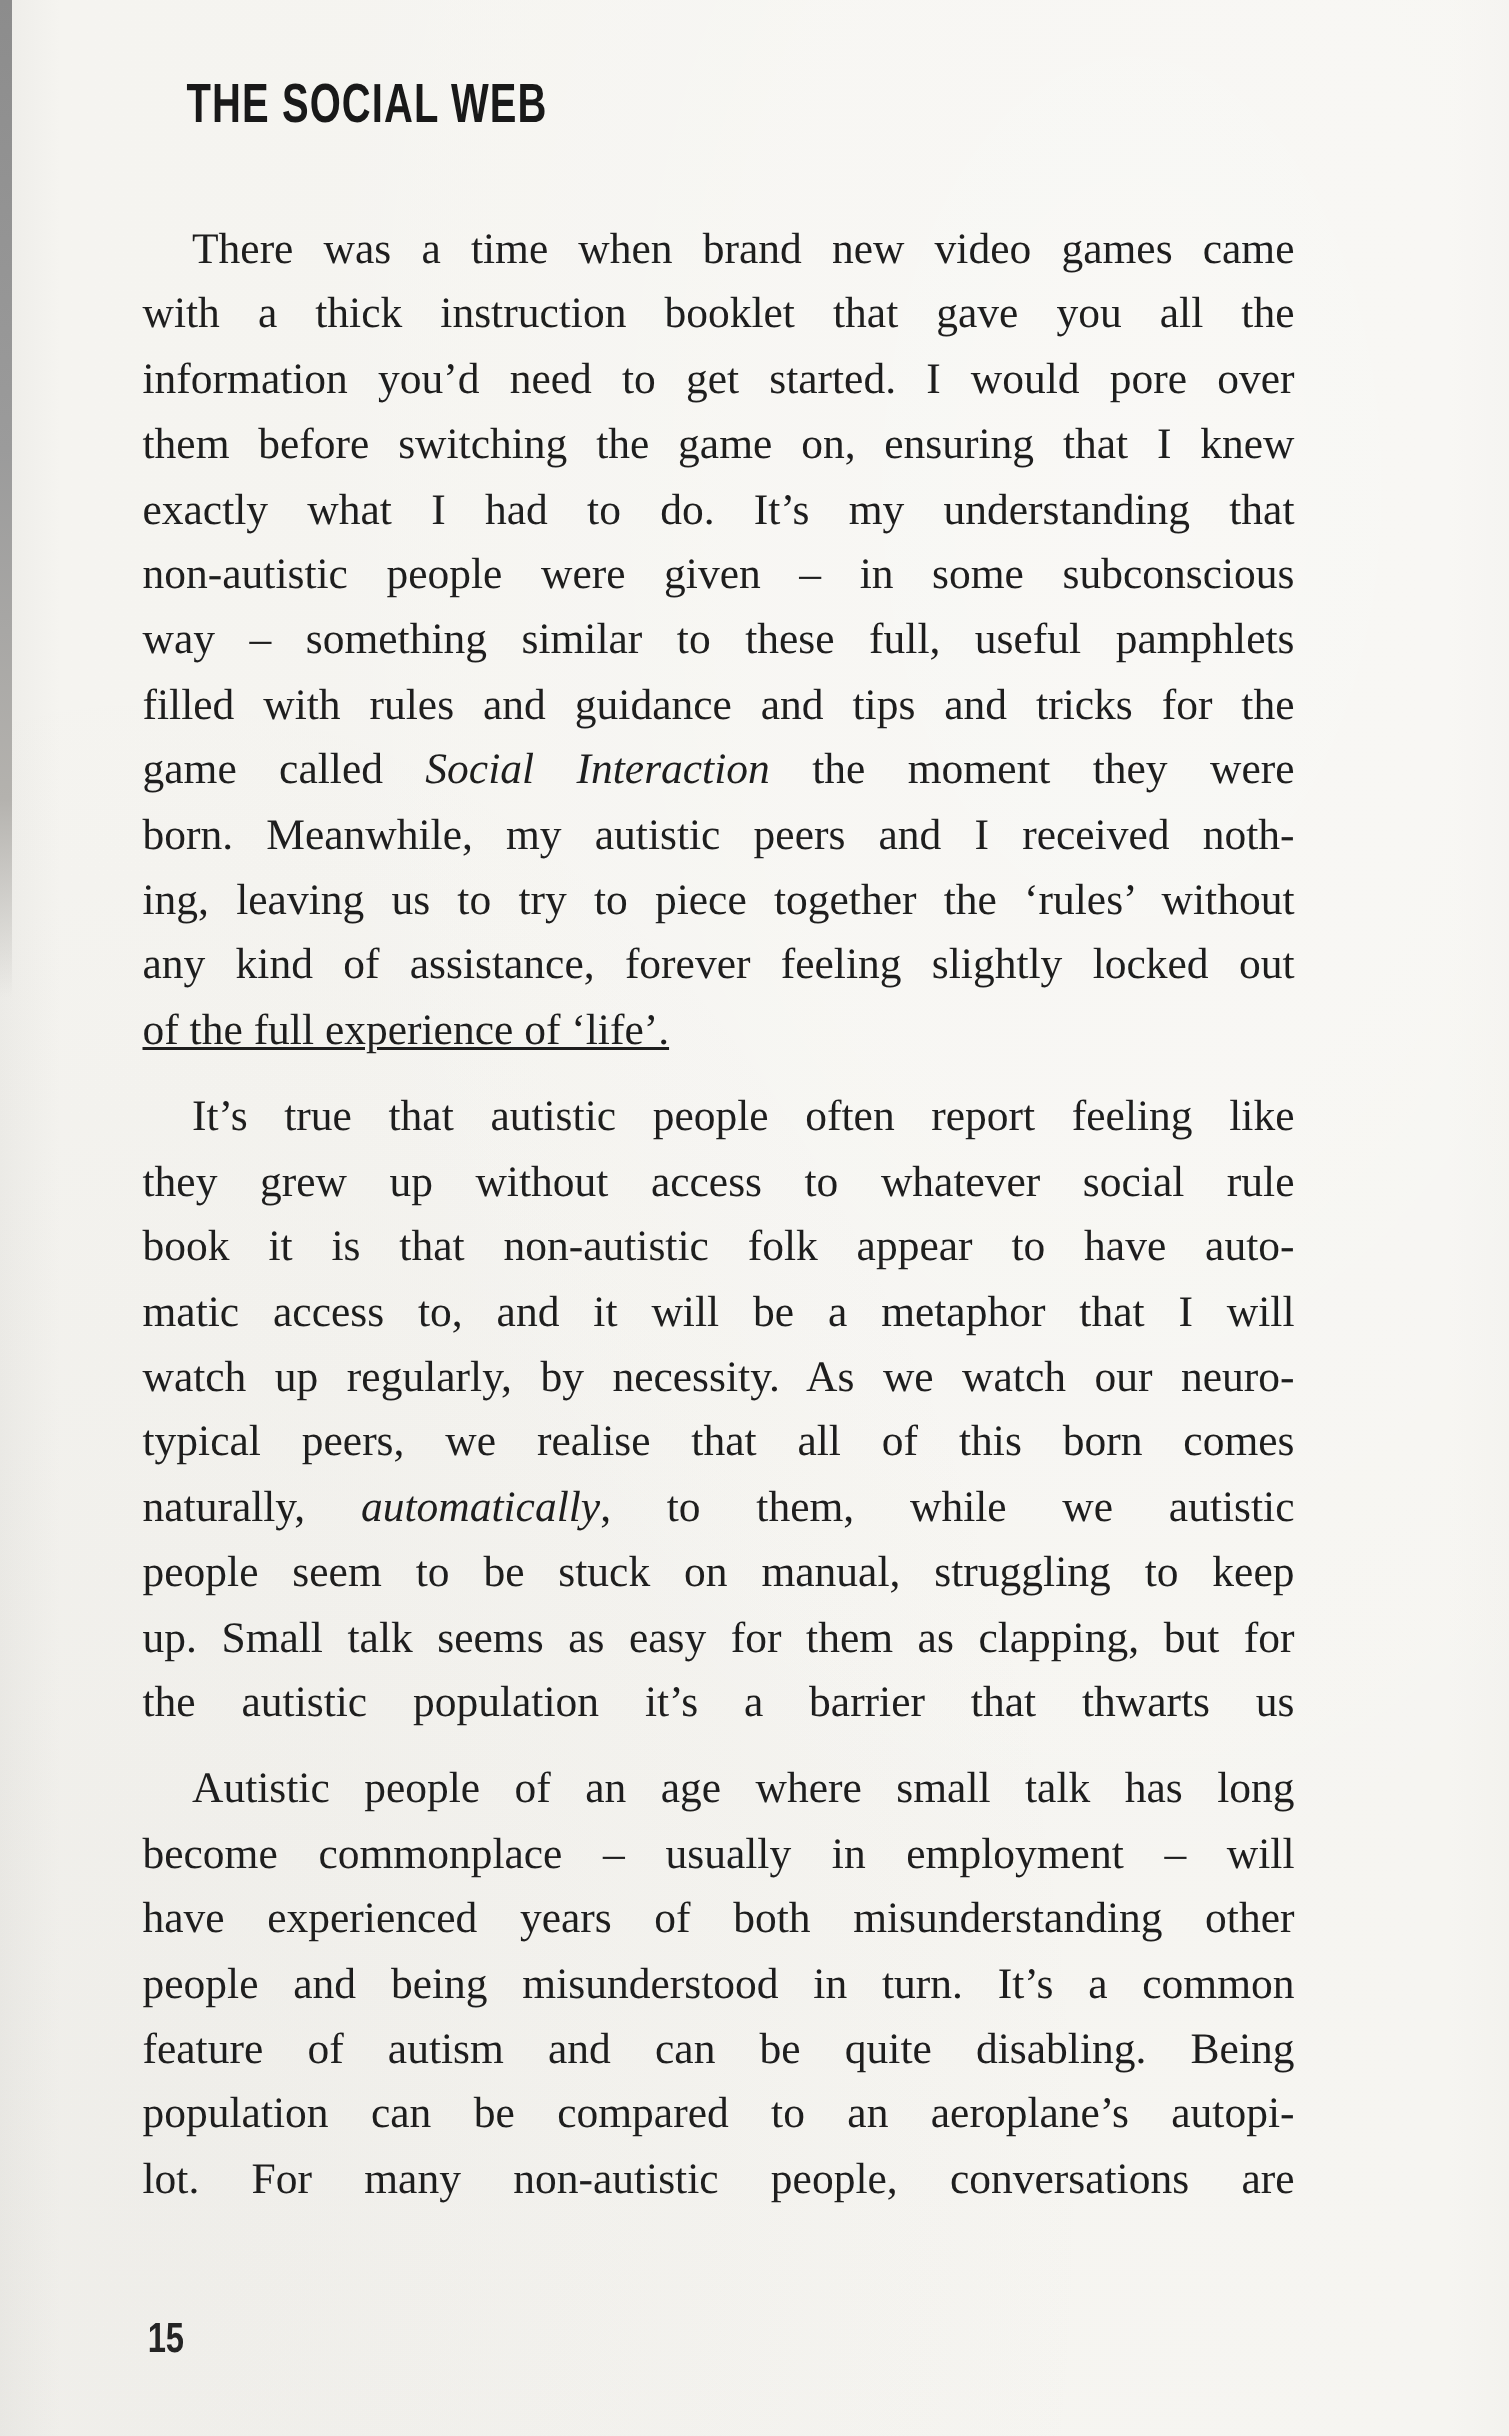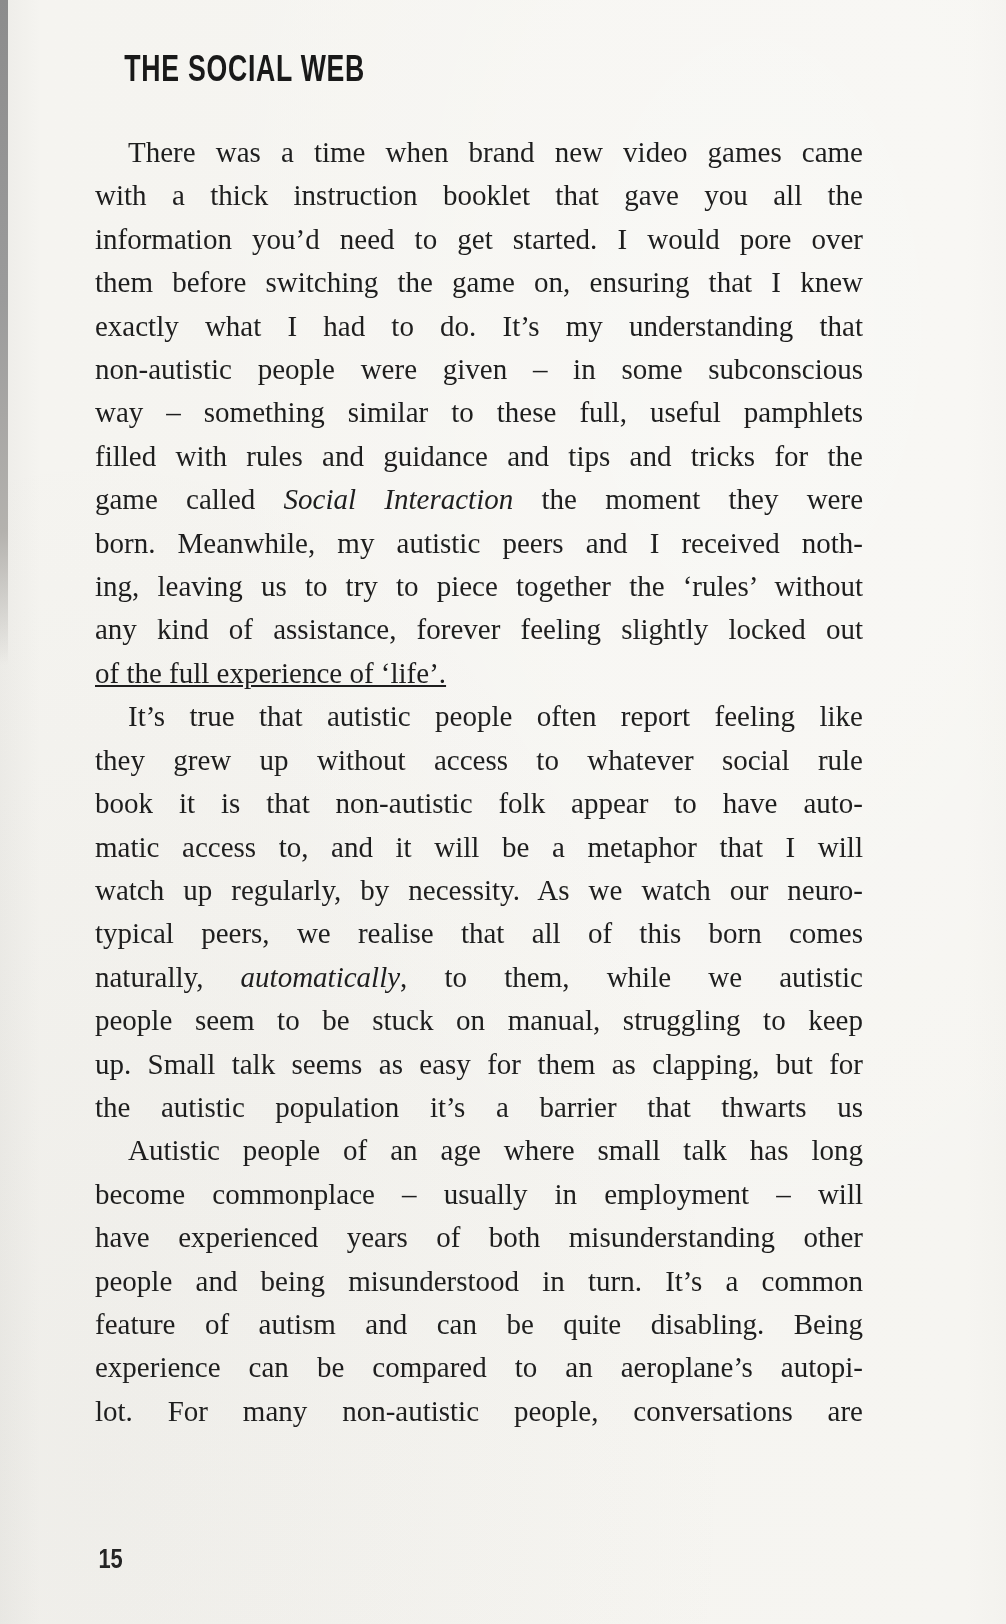--- a/index.html
+++ b/index.html
@@ -56,21 +56,21 @@
     width: 768px;
   }
   .paragraph { margin: 0; }
   .line {
     font-size: 29px;
     line-height: 43.4px;
     text-align: justify;
     text-align-last: justify;
     color: #1e1e1e;
   }
-  .line.indent { text-indent: 33px; }
+  .line.indent { text-indent: 33px; margin-top: 14px; }
   .line.last {
     text-align-last: left;
     text-decoration: underline;
   }
   .line em {
     font-style: italic;
   }
   .page-footer {
     position: absolute;
     left: 95px;
@@ -123,20 +123,20 @@
       <div class="line"><span>people seem to be stuck on manual, struggling to keep</span></div>
       <div class="line"><span>up. Small talk seems as easy for them as clapping, but for</span></div>
       <div class="line"><span>the autistic population it’s a barrier that thwarts us</span></div>
     </div>
     <div class="paragraph">
       <div class="line indent"><span>Autistic people of an age where small talk has long</span></div>
       <div class="line"><span>become commonplace – usually in employment – will</span></div>
       <div class="line"><span>have experienced years of both misunderstanding other</span></div>
       <div class="line"><span>people and being misunderstood in turn. It’s a common</span></div>
       <div class="line"><span>feature of autism and can be quite disabling. Being</span></div>
-      <div class="line"><span>experience can be compared to an aeroplane’s autopi-</span></div>
+      <div class="line"><span>population can be compared to an aeroplane’s autopi-</span></div>
       <div class="line"><span>lot. For many non-autistic people, conversations are</span></div>
     </div>
   </div>
 
 <div class="page-footer">
   <span class="folio">15</span>
 </div>
 
 </body></html>

